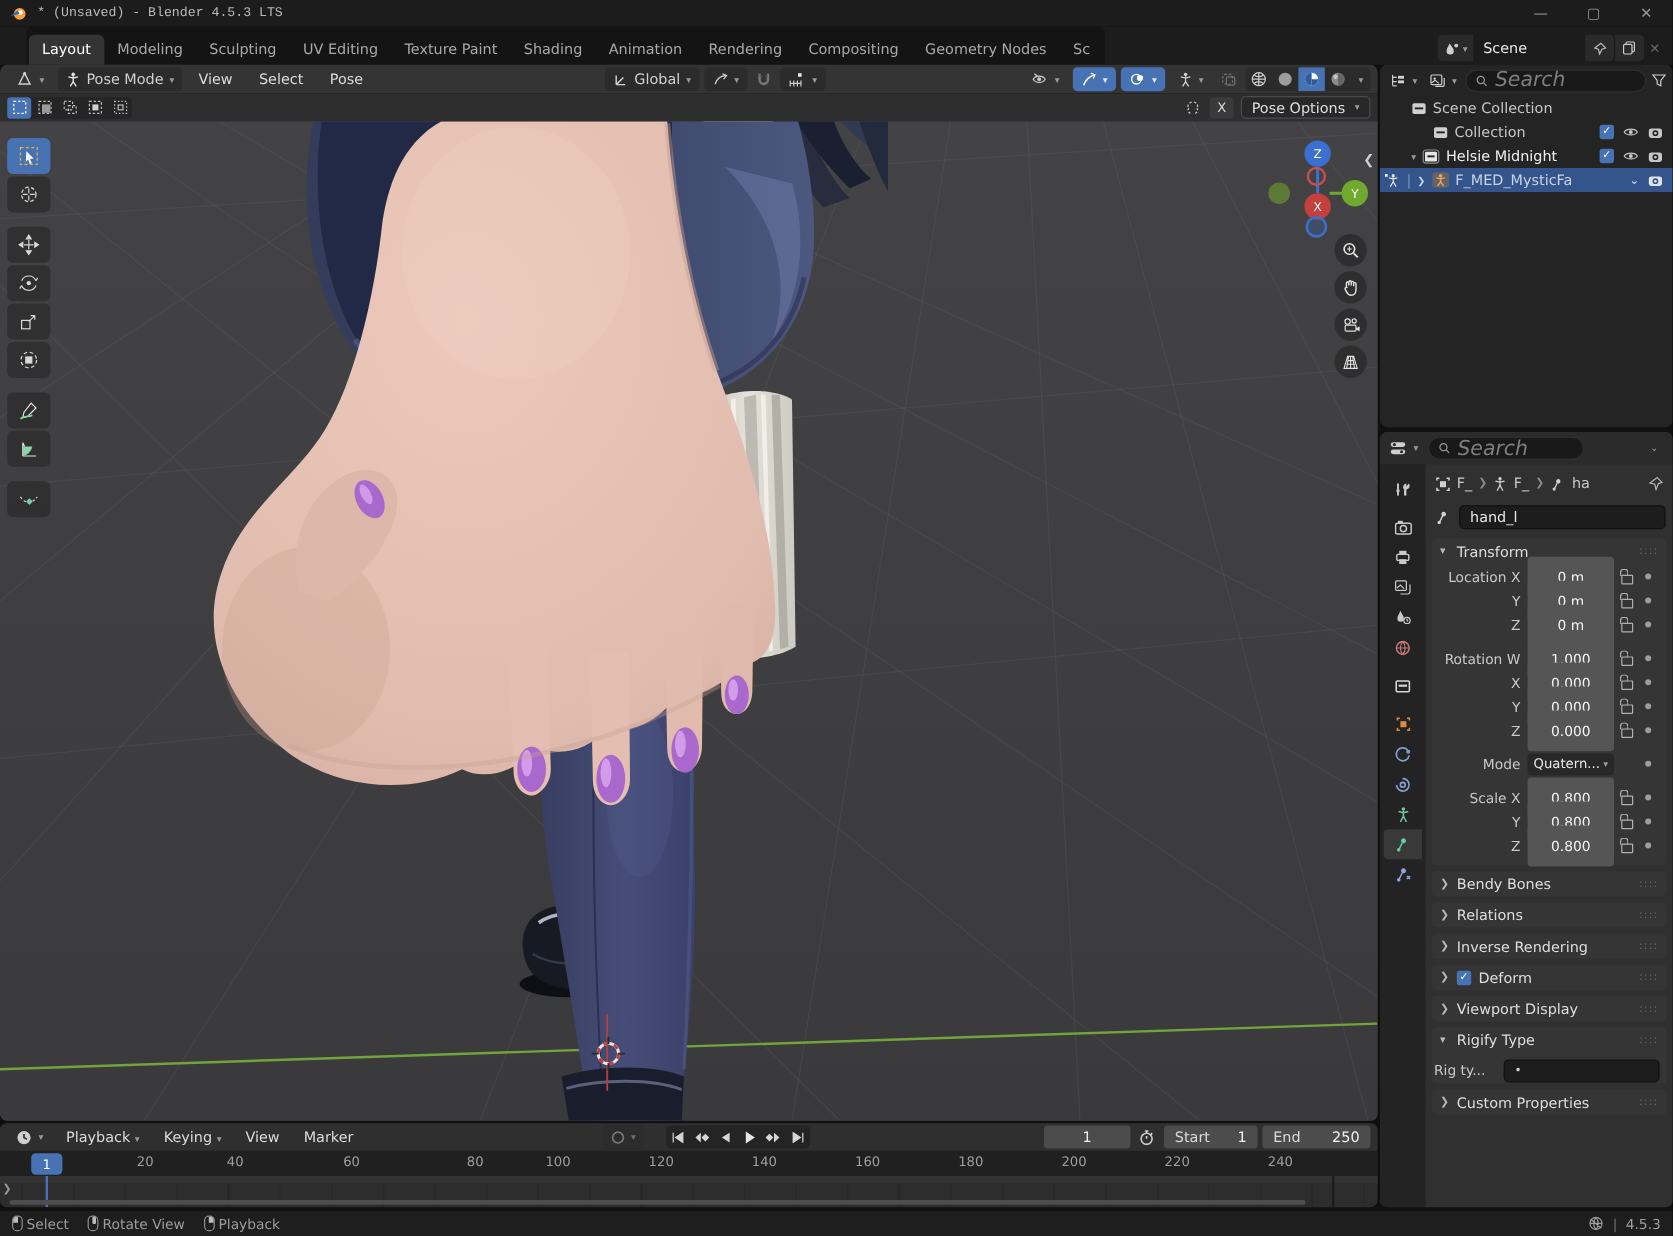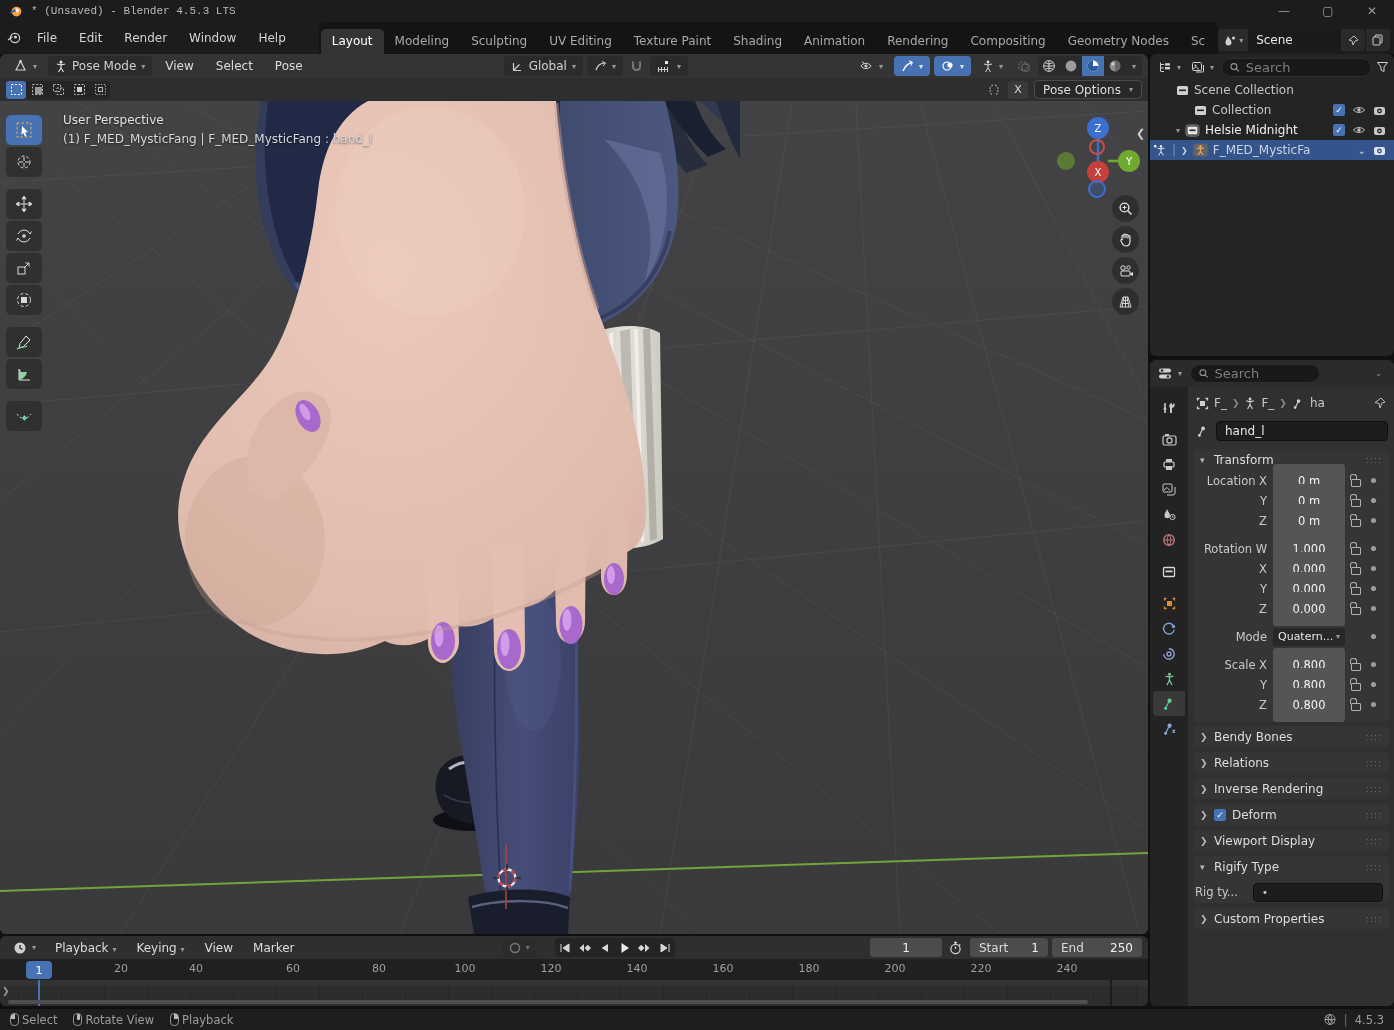--- a/index.html
+++ b/index.html
@@ -72,21 +72,21 @@
   .framebadge { position:absolute; left:26px; top:2px; width:26px; height:18px; background:#4772b3; border-radius:4px; color:#fff; display:flex; align-items:center; justify-content:center; font-size:11px; }
   .tl-tracks { position:relative; height:26px; background:#2d2d2d;
       background-image:repeating-linear-gradient(90deg,#272727 0 1px,transparent 1px 43px); background-position:18px 0; }
   .playhead { position:absolute; left:38px; top:0; width:2px; height:26px; background:#4772b3; }
   .tl-scroll { position:absolute; left:8px; bottom:2px; width:1080px; height:4px; background:#4e4e4e; border-radius:2px; }
 
   
   .outliner { position:absolute; left:1150px; top:54px; width:244px; height:302px; background:#242424; border-radius:6px; overflow:hidden; }
   .ol-header { height:26px; display:flex; align-items:center; padding:0 5px; gap:4px; }
   .searchbox { background:#191919; border:1px solid #2f2f2f; border-radius:11px; height:19px; display:flex; align-items:center; padding:0 8px; gap:6px; flex:1; }
-  .searchbox input { background:transparent; border:none; outline:none; color:#cfcfcf; font-size:13px; width:100%; font-family:inherit; }
+  .searchbox input { background:transparent; border:none; outline:none; color:#cfcfcf; font-size:17px; width:100%; font-family:inherit;font-style:italic; }
   .searchbox input::placeholder { color:#7e7e7e; }
   .ol-row { height:20px; display:flex; align-items:center; gap:5px; padding:0 4px; color:#c6c6c6; }
   .ol-row .nm { flex:1; white-space:nowrap; overflow:hidden; }
   .ol-row.sel { background:#34558b; color:#c9d2e2; }
   .ol-ctl { display:flex; align-items:center; gap:7px; padding-right:4px; }
   .cb { width:12px; height:12px; background:#4772b3; border-radius:2px; color:#fff; font-size:9px; display:flex; align-items:center; justify-content:center; }
 
   .props { position:absolute; left:1150px; top:360px; width:244px; height:646px; background:#2b2b2b; border-radius:6px; overflow:hidden; }
   .pr-header { height:27px; display:flex; align-items:center; gap:5px; padding:0 5px; background:#2b2b2b; }
   .pr-body { position:absolute; left:0; top:27px; right:0; bottom:0; }
@@ -138,34 +138,20 @@
     </span>
     <span class="title">* (Unsaved) - Blender 4.5.3 LTS</span>
     <div class="wincontrols">
       <div>—</div>
       <div>▢</div>
       <div>✕</div>
     </div>
   </div>
 
   <div class="topbar">
-    <div class="menubar">
-      <span class="icon" style="margin-right:4px">
-        <svg width="16" height="14" viewBox="0 0 16 14">
-            <circle cx="9" cy="7" r="4.6" fill="none" stroke="#cfcfcf" stroke-width="1.2"></circle>
-            <circle cx="9.5" cy="6" r="1.6" fill="#cfcfcf"></circle>
-            <path d="M2 9 L6.5 5.5" stroke="#cfcfcf" stroke-width="1.2"></path>
-          </svg>
-      </span>
-      <span class="mi">File</span>
-      <span class="mi">Edit</span>
-      <span class="mi">Render</span>
-      <span class="mi">Window</span>
-      <span class="mi">Help</span>
-    </div>
     <div class="tabstrip">
       <span class="wtab active">Layout</span>
       <span class="wtab">Modeling</span>
       <span class="wtab">Sculpting</span>
       <span class="wtab">UV Editing</span>
       <span class="wtab">Texture Paint</span>
       <span class="wtab">Shading</span>
       <span class="wtab">Animation</span>
       <span class="wtab">Rendering</span>
       <span class="wtab">Compositing</span>
@@ -495,24 +481,20 @@
         <ellipse cx="505" cy="543" rx="4.5" ry="12" fill="#d9a6ef" opacity=".85"></ellipse>
         <ellipse cx="571" cy="524" rx="11.5" ry="19" fill="#a868cc"></ellipse>
         <ellipse cx="567" cy="519" rx="4.5" ry="11" fill="#d9a6ef" opacity=".85"></ellipse>
         <ellipse cx="614" cy="478" rx="10" ry="16" fill="#a868cc"></ellipse>
         <ellipse cx="611" cy="474" rx="4" ry="9" fill="#d9a6ef" opacity=".85"></ellipse>
 
         <path d="M240,520 C320,556 480,540 600,470" stroke="#c79e90" stroke-width="4" fill="none" opacity=".35"></path>
       </g>
     </svg>
 
-    <div class="overlaytext">
-      <div>User Perspective</div>
-      <div class="l2">(1) F_MED_MysticFang | F_MED_MysticFang : hand_l</div>
-    </div>
 
     <div class="vtoolbar">
       <div class="tb active">
           <svg width="18" height="18" viewBox="0 0 18 18">
             <rect x="2" y="2" width="14" height="14" fill="none" stroke="#f0b13c" stroke-dasharray="2.5 2"></rect>
             <path d="M7 5 L13 11 L10 11.5 L11.5 15 L9.8 15.6 L8.5 12 L6.5 14 Z" fill="#fff"></path>
           </svg>
         </div>
       <div class="tb">
           <svg width="18" height="18" viewBox="0 0 18 18">
@@ -683,21 +665,21 @@
         <div class="numfield" style="width:90px;justify-content:space-between;padding:0 9px">
           <span style="color:#dadada">End</span>
             <span>250</span>
         </div>
       </div>
     </div>
     <div class="tl-ruler">
       <span class="tick" style="left:121px">20</span>
       <span class="tick" style="left:196px">40</span>
       <span class="tick" style="left:293px">60</span>
-      <span class="tick" style="left:379px">80</span>
+      <span class="tick" style="left:396px">80</span>
       <span class="tick" style="left:465px">100</span>
       <span class="tick" style="left:551px">120</span>
       <span class="tick" style="left:637px">140</span>
       <span class="tick" style="left:723px">160</span>
       <span class="tick" style="left:809px">180</span>
       <span class="tick" style="left:895px">200</span>
       <span class="tick" style="left:981px">220</span>
       <span class="tick" style="left:1067px">240</span>
       <div class="framebadge">1</div>
     </div>

